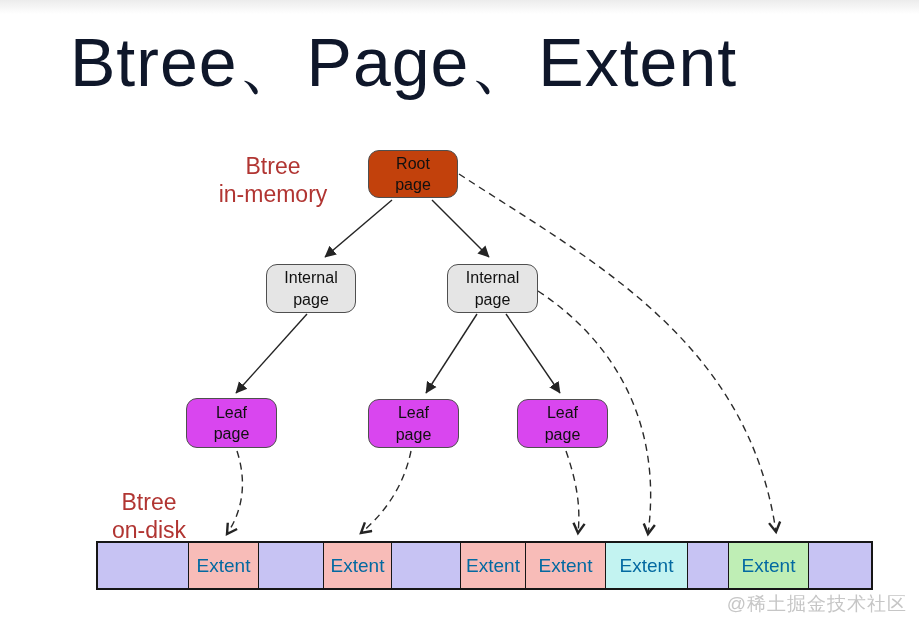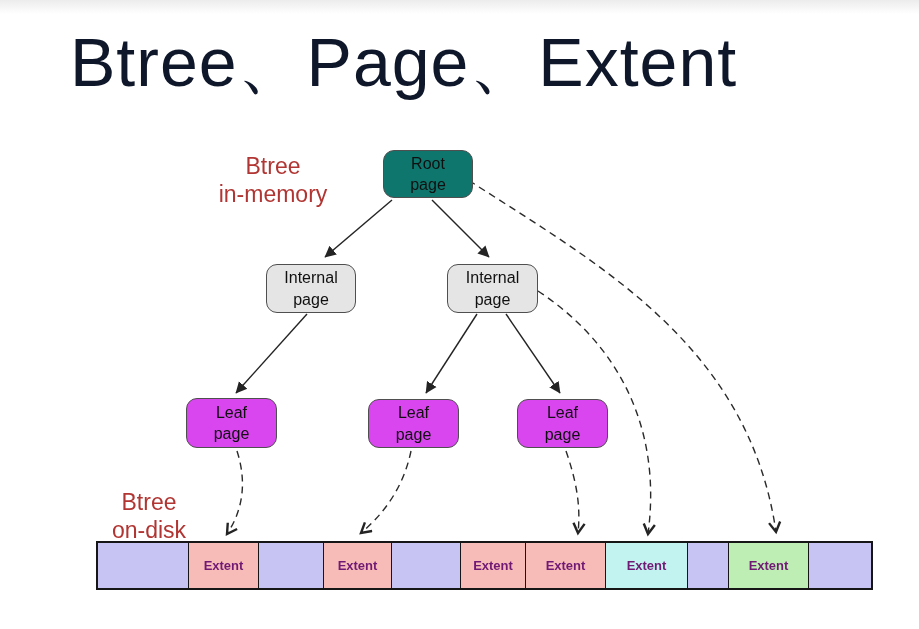--- a/index.html
+++ b/index.html
@@ -30,44 +30,43 @@
   .note.on-disk{left:89px;top:488px;width:120px;}
   .node{
     position:absolute;
     border:1.6px solid #4f4f4f;
     border-radius:11px;
     display:flex;align-items:center;justify-content:center;
     font-size:16px;line-height:1.32;color:#101010;
     text-align:center;white-space:pre-line;
     box-sizing:border-box;
   }
-  .node.green{background:#0f766e;margin-left:15px;}
+  .node.green{background:#c2410c;}
   .node.cyan{background:#e5e5e5;}
   .node.pink{background:#d946ef;}
   .node.root{left:368px;top:150px;width:90px;height:48px;}
   .node.int1{left:266px;top:264px;width:90px;height:49px;}
   .node.int2{left:447px;top:264px;width:91px;height:49px;}
   .node.leaf1{left:186px;top:398px;width:91px;height:50px;}
   .node.leaf2{left:368px;top:399px;width:91px;height:49px;}
   .node.leaf3{left:517px;top:399px;width:91px;height:49px;}
   .arrows{position:absolute;left:0;top:0;pointer-events:none;}
   .extent-row{
     position:absolute;left:96px;top:541px;width:777px;height:49px;
     border:2px solid #161616;
     box-sizing:border-box;
     display:flex;
   }
   .cell{
     height:100%;
     border-right:1.6px solid #161616;
     box-sizing:border-box;
     display:flex;align-items:center;justify-content:center;
-    font-size:13px;color:#701a75;
+    font-size:19px;color:#0369a1;
     flex:none;
-    font-weight:bold;
   }
   .cell:last-child{border-right:none;flex:1;}
   .cell[data-color="purple"]{background:#c7c3f3;}
   .cell[data-color="pink"]{background:#f8bcb8;}
   .cell[data-color="cyan"]{background:#c3f3f1;}
   .cell[data-color="green"]{background:#bfeeb5;}
   .cell:nth-child(1){width:91px;}
   .cell:nth-child(2){width:70px;}
   .cell:nth-child(3){width:65px;}
   .cell:nth-child(4){width:68px;}
@@ -141,13 +140,14 @@
     <div class="cell" data-color="pink">Extent</div>
     <div class="cell" data-color="purple"></div>
     <div class="cell" data-color="pink">Extent</div>
     <div class="cell" data-color="pink">Extent</div>
     <div class="cell" data-color="cyan">Extent</div>
     <div class="cell" data-color="purple"></div>
     <div class="cell" data-color="green">Extent</div>
     <div class="cell" data-color="purple"></div>
   </div>
 
+  <div class="watermark">@稀土掘金技术社区</div>
 </div>
 
 </body></html>

